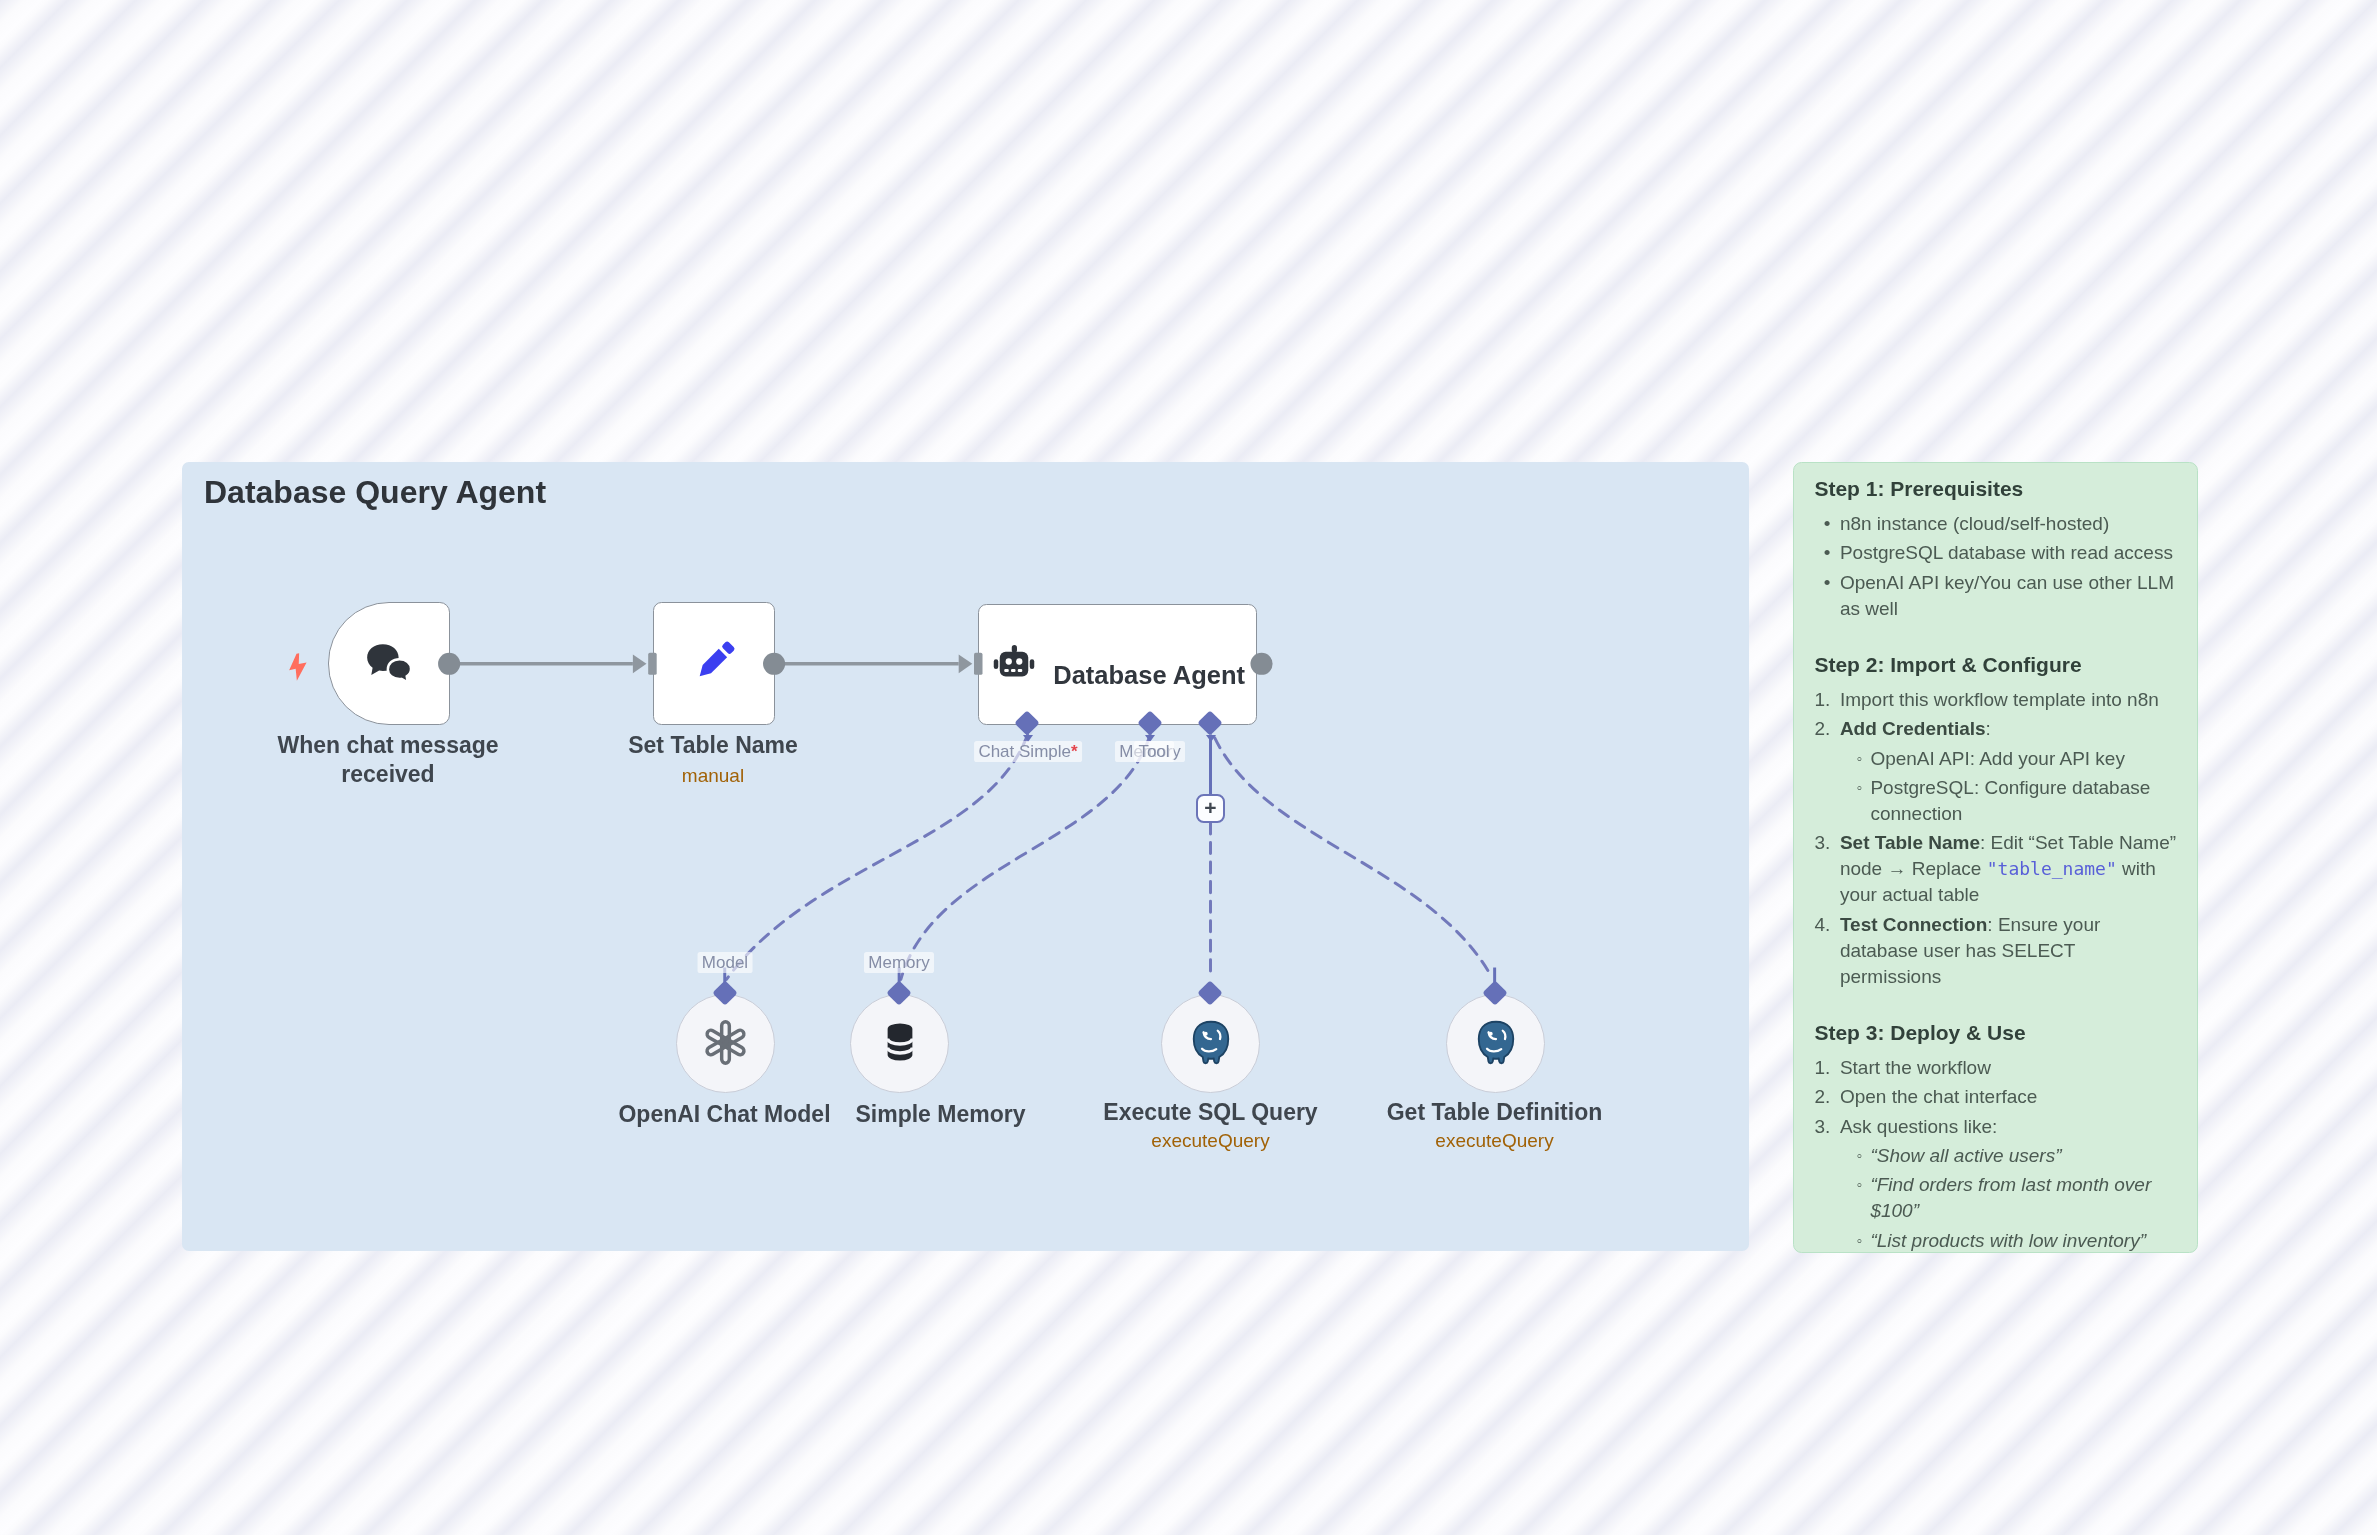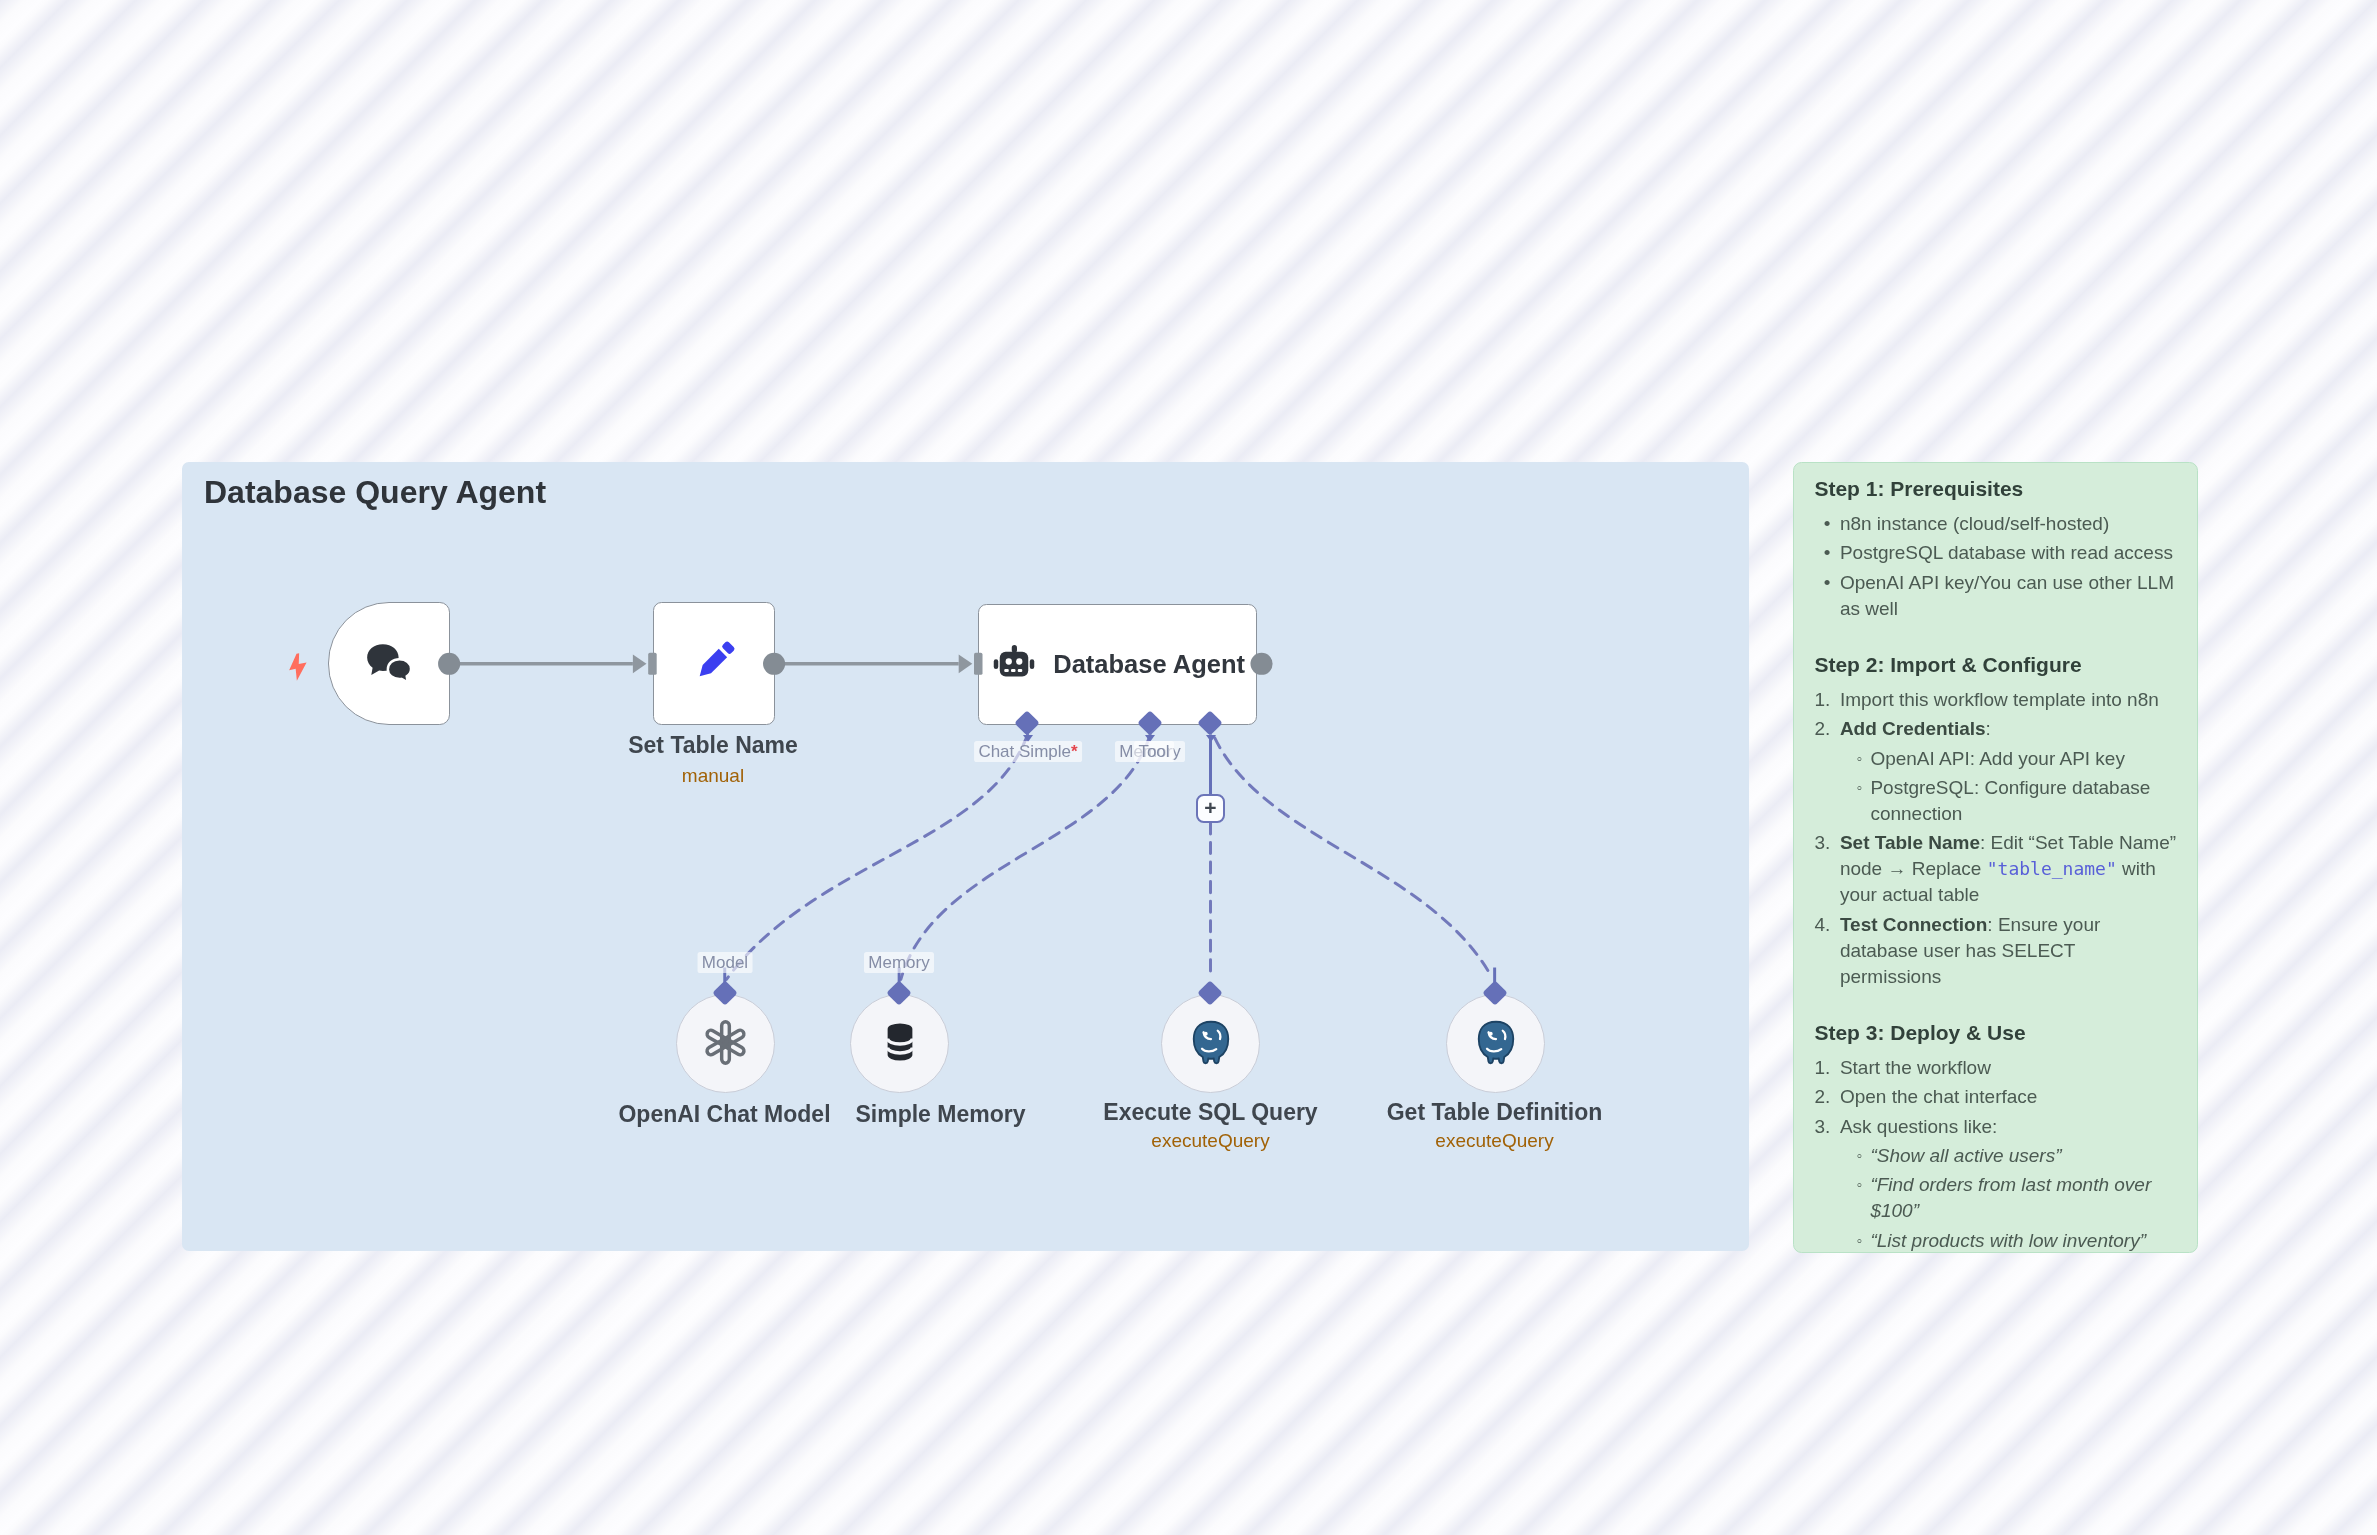--- a/index.html
+++ b/index.html
@@ -10,21 +10,21 @@
     position:relative;
   }
   
   .canvas{position:absolute;left:182px;top:462px;width:1567px;height:789px;background:#d9e6f3;border-radius:6.8px;}
   .canvas-title{position:absolute;left:22px;top:12px;font-size:32px;font-weight:700;color:#2f343a;}
   .node{position:absolute;background:#fff;border:1.7px solid #8b929b;box-sizing:border-box;display:flex;align-items:center;justify-content:center;}
   .node.sq{border-radius:8.5px;}
   .node.trigger{border-radius:61px 10.2px 10.2px 61px;}
   .node-label{position:absolute;text-align:center;font-size:23px;font-weight:600;color:#3f464e;line-height:29px;}
   .node-sub{position:absolute;text-align:center;font-size:19px;font-weight:500;color:#a16207;}
-  .agent-inner{display:flex;align-items:center;gap:15.3px;}
+  .agent-inner{display:flex;align-items:flex-end;gap:15.3px;}
   .agent-label{font-size:25.5px;font-weight:600;color:#32373e;white-space:nowrap;}
   .circle-node{position:absolute;width:99px;height:99px;border-radius:50%;background:#f4f5f9;border:1.7px solid #c9cdd8;box-sizing:border-box;display:flex;align-items:center;justify-content:center;}
   .connections{position:absolute;left:0;top:0;pointer-events:none;}
   .wire{stroke:#8f979f;stroke-width:4;}
   .arrow{fill:#8f979f;}
   .dot{fill:#848c94;}
   .dash{stroke:#7279bb;stroke-width:3.5;fill:none;stroke-dasharray:13 10;stroke-linecap:round;}
   .solidlink{stroke:#6570b8;stroke-width:3.5;fill:none;}
   .diamond{position:absolute;width:18px;height:18px;background:#6570b8;border-radius:3.4px;transform:rotate(45deg);}
   .tri{position:absolute;width:0;height:0;border-left:5.1px solid transparent;border-right:5.1px solid transparent;border-top:7.7px solid #6570b8;}
@@ -60,20 +60,21 @@
   </div>
 
   <div class="node trigger" style="left:146px;top:140px;width:122px;height:123px;">
     <span>
       <svg width="53" height="53" viewBox="0 0 64 64">
         <path d="M24 10 C13 10 5 17 5 26 c0 5 2.5 9.5 6.6 12.4 L10 47 l9.5 -5.3 c1.5 .3 3 .5 4.5 .5 c11 0 19 -7 19 -16.2 C43 17 35 10 24 10 Z" fill="#2f343b"></path>
         <path d="M44 28 c8 0 14 5 14 11.5 c0 3.8 -2 7.2 -5.2 9.3 L54 56 l-7.6 -4.2 c-.8 .1 -1.6 .2 -2.4 .2 c-8 0 -14 -5 -14 -11.5 C30 33 36 28 44 28 Z" fill="#2f343b" stroke="#ffffff" stroke-width="3"></path>
       </svg>
     </span>
   </div>
+  <div class="node-label" style="left:70px;top:269px;width:272px;">When chat message received</div>
 
   <div class="node sq" style="left:471px;top:140px;width:122px;height:123px;">
     <span>
       <svg width="54" height="54" viewBox="0 0 64 64">
         <g transform="rotate(45 32 32)" fill="#3b3ff0">
           <rect x="25" y="3" width="14" height="10" rx="3"></rect>
           <path d="M25 17 h14 v27 l-7 12 -7 -12 Z"></path>
         </g>
       </svg>
     </span>

